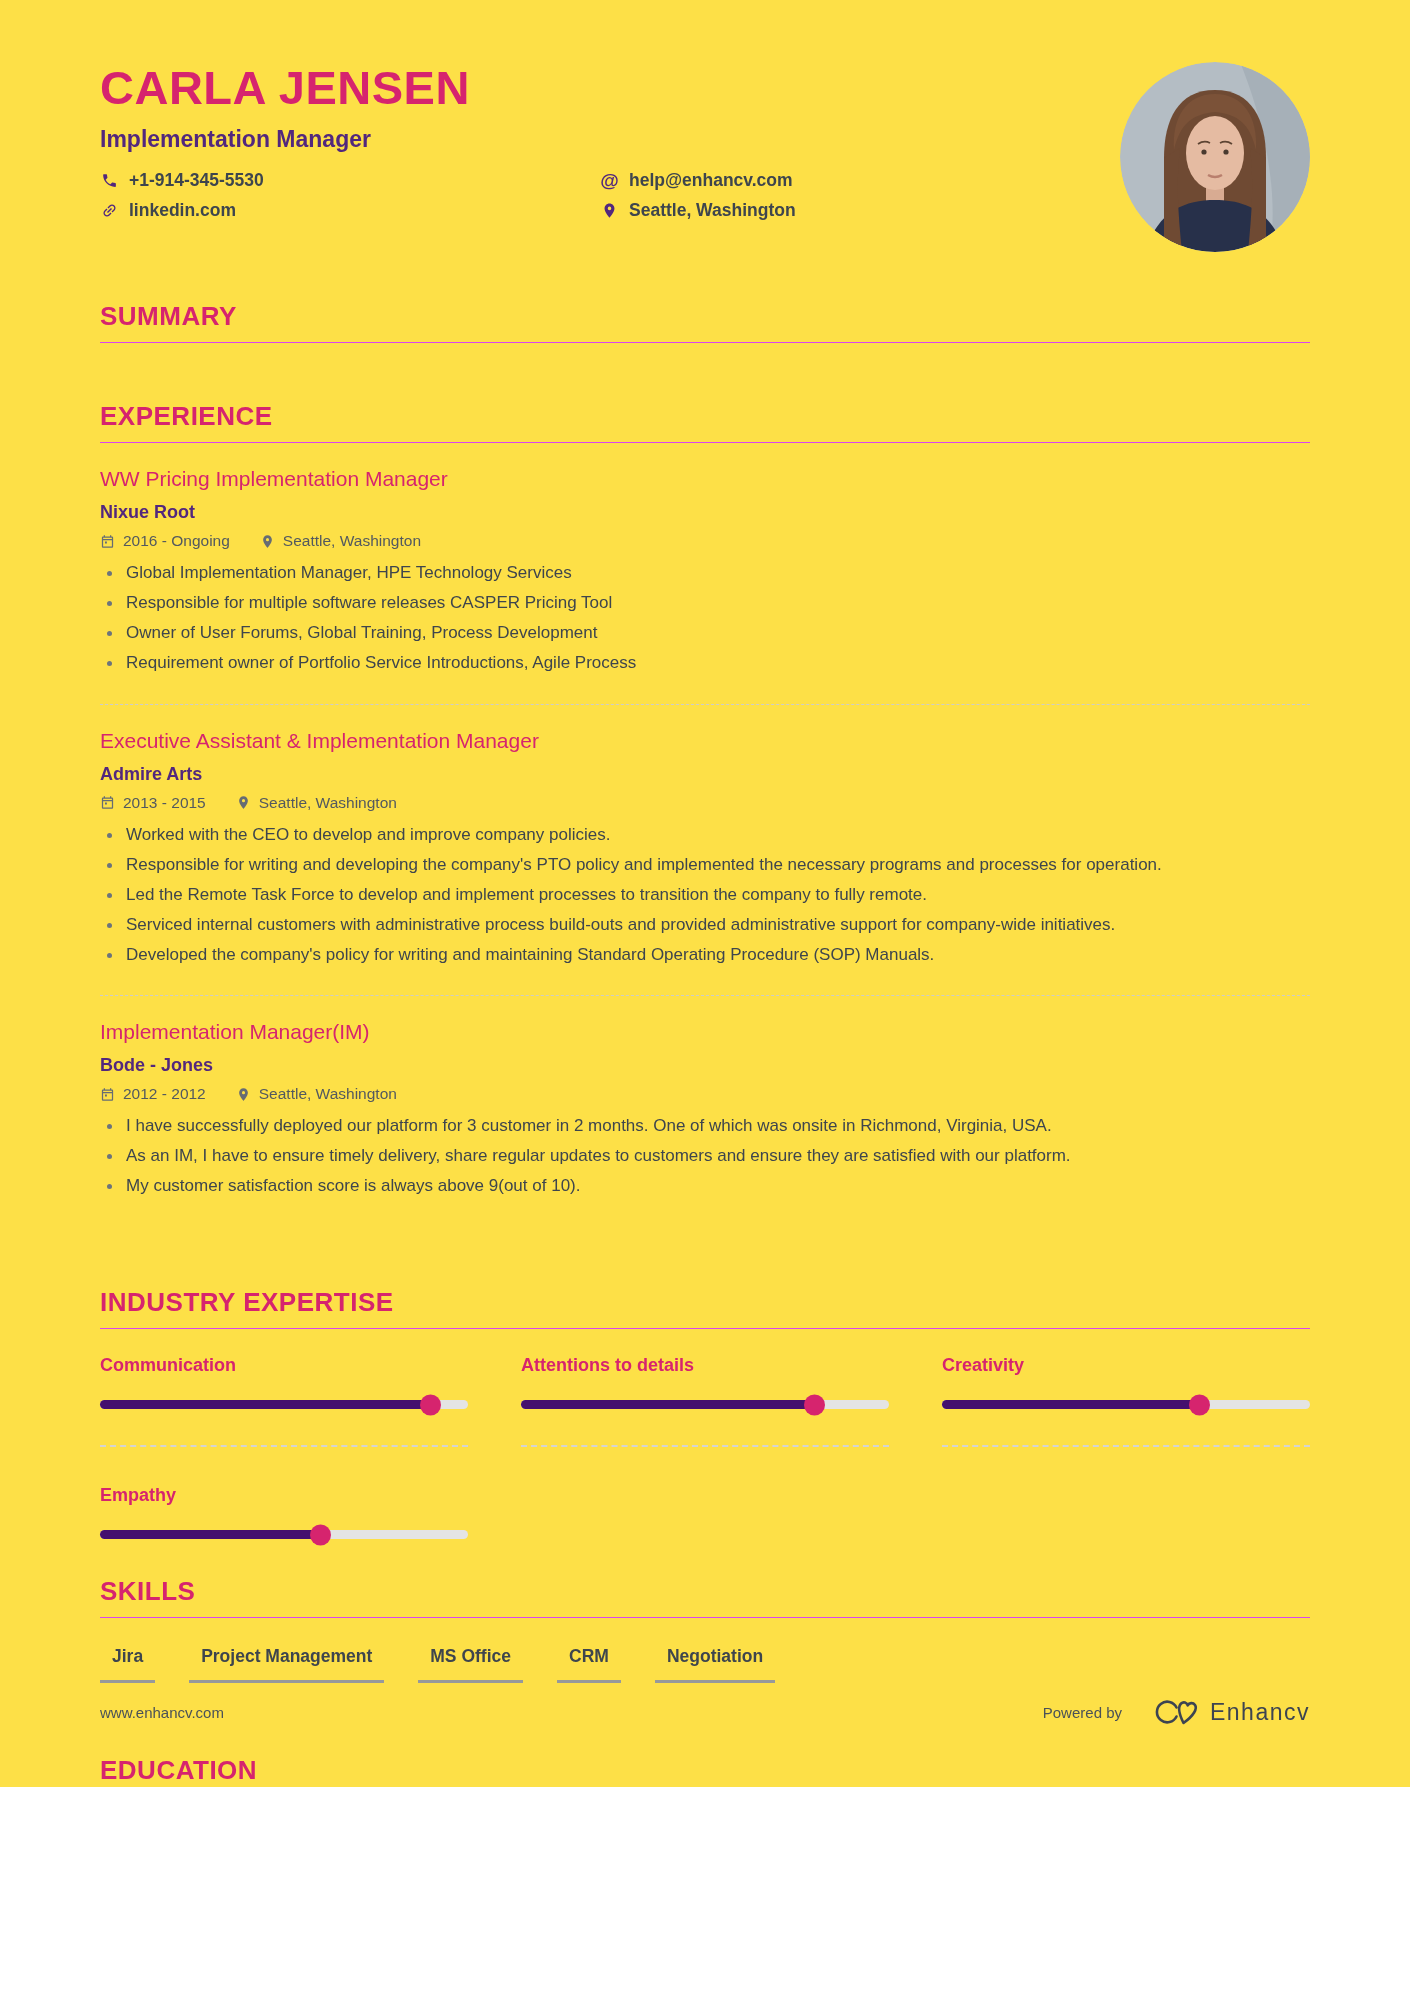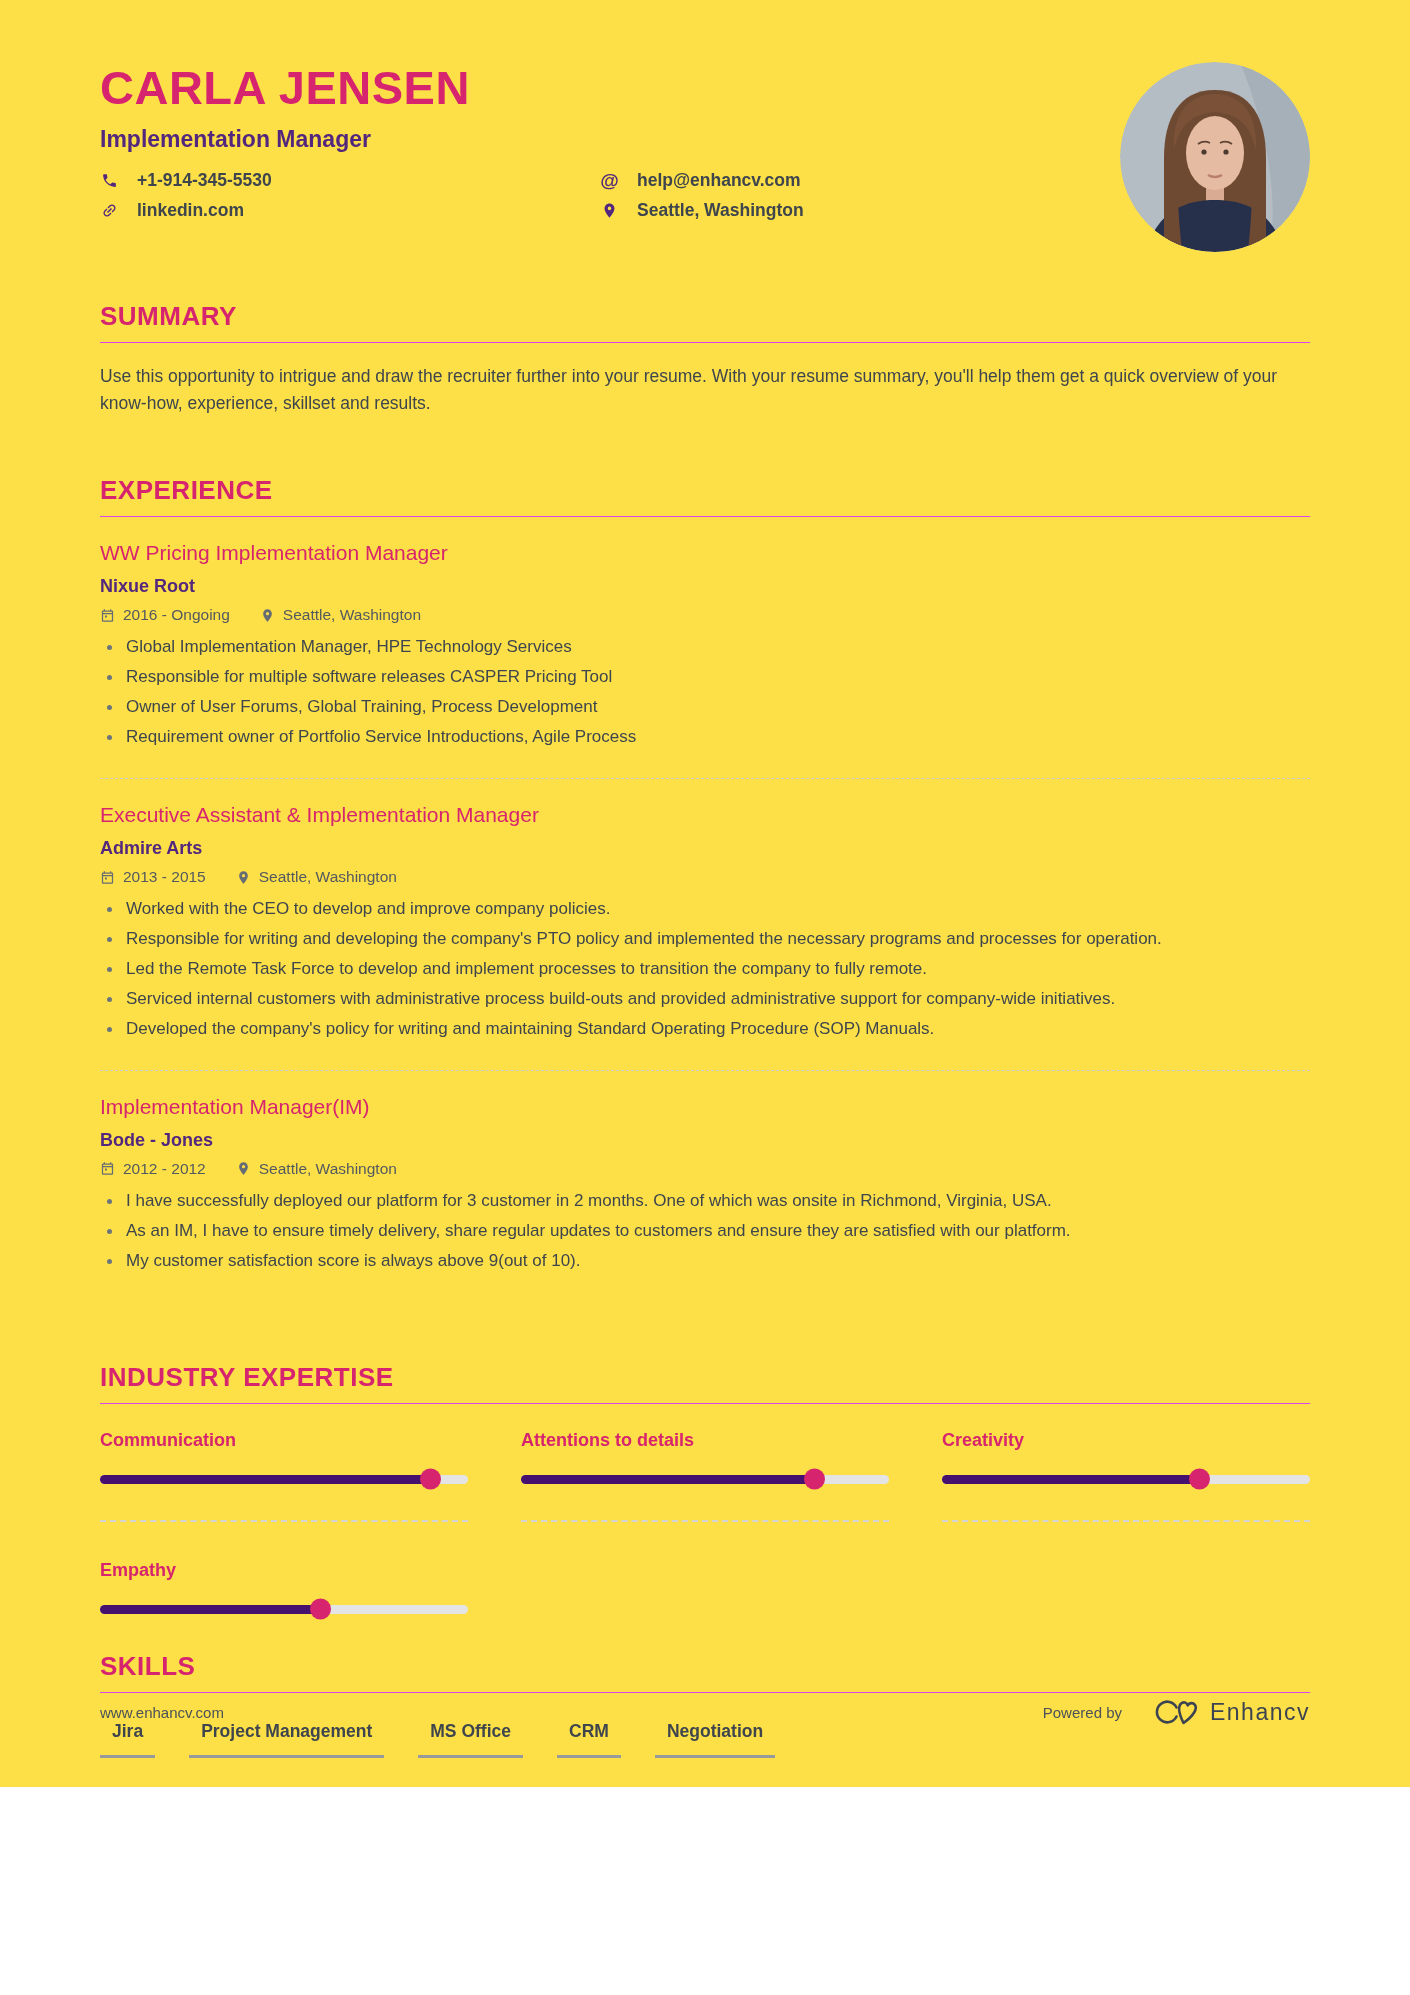--- a/index.html
+++ b/index.html
@@ -7,21 +7,21 @@
   body { font-family:"Liberation Sans", sans-serif; color:#3e454d; }
   .page {
     position:relative; width:1410px; height:1787px; margin:0 auto;
     background:#fde047; overflow:hidden; padding:64px 100px 0 100px;
   }
 
   
   .name { font-size:47px; font-weight:800; color:#d6246e; letter-spacing:.5px; line-height:1.0; }
   .job-title { margin-top:15px; font-size:23px; font-weight:700; color:#52277d; }
   .contacts { margin-top:17px; display:grid; grid-template-columns:500px auto; row-gap:9px; width:900px; }
-  .contact { display:flex; align-items:center; gap:18px; font-size:17.5px; font-weight:700; color:#3e454d; }
+  .contact { display:flex; align-items:center; gap:10px; font-size:17.5px; font-weight:700; color:#3e454d; }
   .contact .cicon { display:inline-flex; width:19px; height:19px; align-items:center; justify-content:center; flex:none; }
   .contact .cicon svg { width:17px; height:17px; fill:#52277d; }
   .at-glyph { font-size:19px; font-weight:700; color:#52277d; line-height:1; }
   .photo { position:absolute; top:62px; right:100px; width:190px; height:190px; border-radius:50%; overflow:hidden; }
 
   
   section { display:block; }
   .sec-head {
     font-size:26px; font-weight:800; letter-spacing:.5px; color:#d6246e;
     padding-bottom:10px; border-bottom:1px solid #d946ef;
@@ -135,21 +135,20 @@
           <path d="M25 190 C38 148 66 138 95 138 C124 138 152 148 165 190 Z" fill="#27304a"></path>
           <path d="M44 96 L44 190 L62 190 C58 150 56 120 60 86 Z" fill="#6f4a33"></path>
           <path d="M146 96 L146 190 L128 190 C132 150 134 120 130 86 Z" fill="#6f4a33"></path>
         </g>
       </svg>
     </div>
   </header>
 
   <section class="sec-summary">
     <h2 class="sec-head">SUMMARY</h2>
-    <p class="summary-text">Use this opportunity to intrigue and draw the recruiter further into your resume. With your resume summary, you'll help them get a quick overview of your know-how, experience, skillset and results.</p>
   </section>
 
   <section class="sec-experience">
     <h2 class="sec-head">EXPERIENCE</h2>
 
     <div class="job">
       <h3 class="job-role">WW Pricing Implementation Manager</h3>
       <div class="job-company">Nixue Root</div>
       <div class="meta-row">
         <span class="meta-item">

